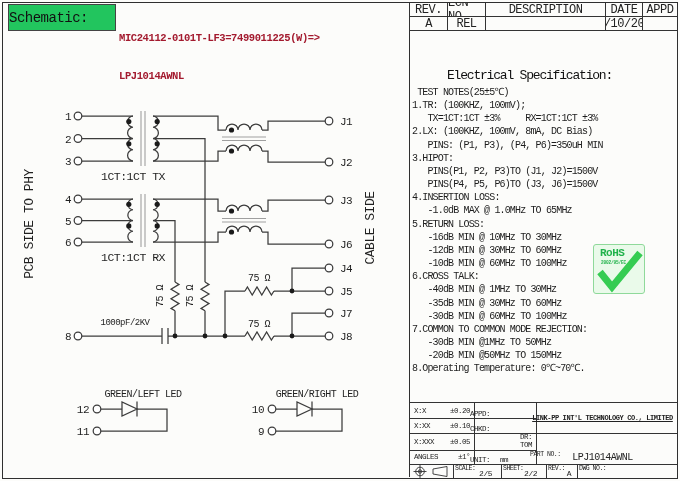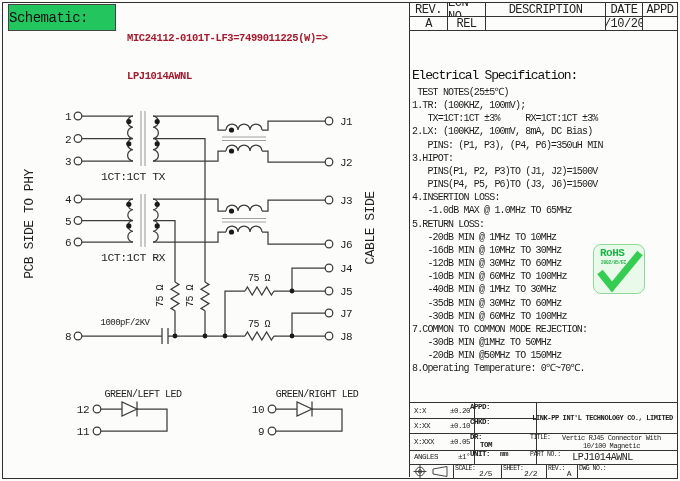--- a/index.html
+++ b/index.html
@@ -7,53 +7,53 @@
   .abs{position:absolute;}
   .frame{left:2px;top:2px;width:674px;height:475px;border:1px solid #2f2f2f;}
   .divider{left:409px;top:3px;width:1px;height:474px;background:#2f2f2f;}
   .schem-box{left:8px;top:4px;width:106px;height:25px;border:1px solid #444;display:flex;align-items:center;justify-content:flex-start;font-size:14px;letter-spacing:-0.5px;color:#111;background:#22c55e;}
   .part-ref{left:119px;top:7px;font-size:10.5px;font-weight:bold;line-height:12.5px;letter-spacing:-0.4px;white-space:pre;}
   
   .rev-table{left:409px;top:3px;width:268px;height:28px;display:grid;grid-template-columns:38px 38px 120px 37px 1fr;grid-template-rows:14px 14px;}
   .rev-cell{border-left:1px solid #333;border-bottom:1px solid #333;display:flex;align-items:center;justify-content:center;font-size:12px;letter-spacing:-0.5px;overflow:hidden;}
   
   .spec{left:412px;top:68px;width:262px;}
-  .spec-heading{font-size:13px;letter-spacing:-1.2px;color:#111;margin-bottom:3px;white-space:pre;}
+  .spec-heading{font-size:13px;letter-spacing:-1.2px;color:#111;margin-bottom:3px;white-space:pre;margin-left:35px;}
   .spec-line{white-space:pre;font-size:10px;letter-spacing:-0.85px;line-height:13.15px;color:#1d1d1d;}
   
-  .rohs{left:593px;top:244px;width:50px;height:48px;background:#eafaea;border:1px solid #8fd99a;border-radius:8px;}
+  .rohs{left:593px;top:244px;width:50px;height:48px;background:#eafaea;border:1px solid #8fd99a;border-radius:3px;}
   .rohs-title{position:absolute;left:6px;top:2px;font-size:11px;font-weight:bold;color:#21b24b;letter-spacing:-0.5px;}
   .rohs-sub{position:absolute;left:7px;top:15px;font-size:4.5px;font-weight:bold;color:#21b24b;letter-spacing:-0.2px;}
   
   .tblock{left:410px;top:402px;width:267px;height:76px;border-top:1px solid #333;font-size:7.5px;}
   .tcell{position:absolute;overflow:hidden;}
   .b-r{border-right:1px solid #333;} .b-b{border-bottom:1px solid #333;}
   .tol{display:flex;justify-content:space-between;align-items:center;padding:0 4px;letter-spacing:-0.5px;}
-  .appr{display:flex;align-items:flex-start;padding:0 4px;letter-spacing:-0.5px;font-weight:bold;}
+  .appr{display:flex;align-items:flex-end;padding:0 4px;letter-spacing:-0.5px;}
   .appr .val{margin-left:10px;}
   .company{display:flex;align-items:center;justify-content:center;font-weight:bold;font-size:7px;letter-spacing:-0.4px;text-align:center;}
   .mini-label{position:absolute;left:2px;top:1px;font-size:6.5px;letter-spacing:-0.5px;}
   .center-lines{position:absolute;left:0;right:0;top:2px;text-align:center;font-size:7px;line-height:7.5px;letter-spacing:-0.4px;}
   .partno-val{position:absolute;left:0;right:0;top:2px;text-align:center;font-size:10px;letter-spacing:-0.5px;}
   .corner-val{position:absolute;right:9px;bottom:1px;font-size:8px;letter-spacing:-0.5px;}
   .dwg-val{position:absolute;left:32px;bottom:2px;font-size:8px;letter-spacing:-0.5px;}
   svg text{font-family:"Liberation Mono","DejaVu Sans Mono",monospace;fill:#1f1f1f;}
 </style>
 </head>
 <body>
 
 <div class="page">
 
   <div class="abs frame"></div>
   <div class="abs divider"></div>
 
   <div class="abs schem-box">
     <span>Schematic:</span>
   </div>
-  <div class="abs part-ref" style="color:#a31a2e;margin-left:8px;">
+  <div class="abs part-ref" style="color:#a31a2e;">
     <div>MIC24112-0101T-LF3=7499011225(W)=&gt;</div>
     <div>LPJ1014AWNL</div>
   </div>
 
   <div class="abs rev-table">
     <div class="rev-cell">REV.</div>
     <div class="rev-cell">ECN NO.</div>
     <div class="rev-cell">DESCRIPTION</div>
     <div class="rev-cell">DATE</div>
     <div class="rev-cell">APPD</div>
@@ -71,24 +71,24 @@
         <div class="spec-line">1.TR: (100KHZ, 100mV);</div>
         <div class="spec-line">   TX=1CT:1CT ±3%     RX=1CT:1CT ±3%</div>
         <div class="spec-line">2.LX: (100KHZ, 100mV, 8mA, DC Bias)</div>
         <div class="spec-line">   PINS: (P1, P3), (P4, P6)=350uH MIN</div>
         <div class="spec-line">3.HIPOT:</div>
         <div class="spec-line">   PINS(P1, P2, P3)TO (J1, J2)=1500V</div>
         <div class="spec-line">   PINS(P4, P5, P6)TO (J3, J6)=1500V</div>
         <div class="spec-line">4.INSERTION LOSS:</div>
         <div class="spec-line">   -1.0dB MAX @ 1.0MHz TO 65MHz</div>
         <div class="spec-line">5.RETURN LOSS:</div>
-        <div class="spec-line">   -20dB MIN @ 1MHz TO 10MHz</div>
         <div class="spec-line">   -16dB MIN @ 10MHz TO 30MHz</div>
         <div class="spec-line">   -12dB MIN @ 30MHz TO 60MHz</div>
         <div class="spec-line">   -10dB MIN @ 60MHz TO 100MHz</div>
+        <div class="spec-line">6.CROSS TALK:</div>
         <div class="spec-line">   -40dB MIN @ 1MHz TO 30MHz</div>
         <div class="spec-line">   -35dB MIN @ 30MHz TO 60MHz</div>
         <div class="spec-line">   -30dB MIN @ 60MHz TO 100MHz</div>
         <div class="spec-line">7.COMMON TO COMMON MODE REJECTION:</div>
         <div class="spec-line">   -30dB MIN @1MHz TO 50MHz</div>
         <div class="spec-line">   -20dB MIN @50MHz TO 150MHz</div>
         <div class="spec-line">8.Operating Temperature: 0℃~70℃.</div>
       </div>
   </div>
 
@@ -286,29 +286,22 @@
     </div>
     <div class="tcell appr b-r b-b" style="left:56px;top:30px;width:62px;height:17px;flex-direction:column;">
       <span>DR:</span>
         <span class="val">TOM</span>
     </div>
     <div class="tcell appr b-r b-b" style="left:56px;top:47px;width:62px;height:14px;">
       <span>UNIT:</span>
         <span class="val">mm</span>
     </div>
 
-    <div class="tcell company b-b" style="left:118px;top:0;width:149px;height:30px;">LINK-PP INT'L TECHNOLOGY CO., LIMITED</div>
-
-    <div class="tcell b-b" style="left:118px;top:30px;width:149px;height:17px;">
-      <span class="mini-label">TITLE:</span>
-      <div class="center-lines" style="padding-left:18px;">
-        <div>Vertic RJ45 Connector With</div>
-        <div>10/100 Magnetic</div>
-      </div>
-    </div>
+    <div class="tcell company b-b" style="left:118px;top:0;width:149px;height:30px;text-decoration:underline;">LINK-PP INT'L TECHNOLOGY CO., LIMITED</div>
+
 
     <div class="tcell b-b" style="left:118px;top:47px;width:149px;height:14px;">
       <span class="mini-label">PART NO.:</span>
       <div class="partno-val">LPJ1014AWNL</div>
     </div>
 
     <div class="tcell b-r" style="left:0;top:61px;width:43px;height:15px;">
       <svg width="43" height="15" viewBox="0 0 43 15">
         <g fill="none" stroke="#333" stroke-width="0.9">
           <circle cx="10" cy="7.5" r="4.3"></circle>

